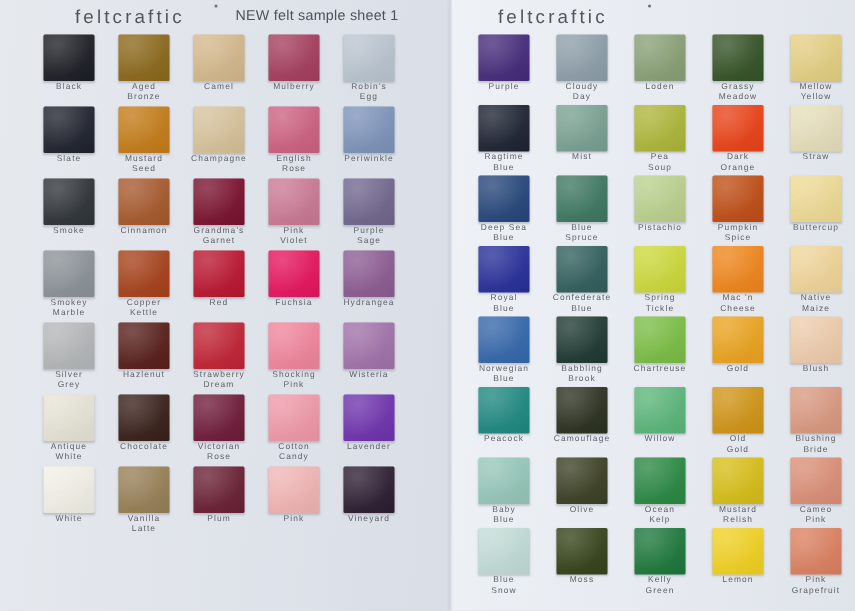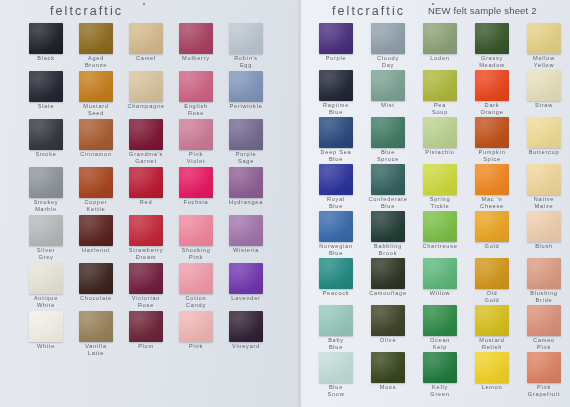--- a/index.html
+++ b/index.html
@@ -135,20 +135,21 @@
 </style>
 </head>
 <body style="background: rgb(223, 227, 234);">
 
 <div id="page">
 
   <div class="sheet" id="sheet-1">
     <div class="header">
       <div class="brand">feltcraftic</div>
       <div class="brand-dot"></div>
+      <div class="sheet-title">NEW felt sample sheet 1</div>
     </div>
     <div class="grid" id="grid-1">
         <div class="row">
           <div class="cell" style="left: 0px;">
             <div class="swatch" style="background: rgb(29, 31, 38);"></div>
             <div class="label">Black</div>
           </div>
           <div class="cell" style="left: 50px;">
             <div class="swatch" style="background: rgb(141, 106, 28);"></div>
             <div class="label">Aged
@@ -315,21 +316,20 @@
           </div>
         </div>
       </div>
   </div>
 
   <div class="sheet" id="sheet-2">
     <div class="sheet-edge"></div>
     <div class="header">
       <div class="brand">feltcraftic</div>
       <div class="brand-dot"></div>
-      <div class="sheet-title">NEW felt sample sheet 2</div>
     </div>
     <div class="grid" id="grid-2">
         <div class="row">
           <div class="cell" style="left: 0px;">
             <div class="swatch" style="background: rgb(71, 44, 124);"></div>
             <div class="label">Purple</div>
           </div>
           <div class="cell" style="left: 52px;">
             <div class="swatch" style="background: rgb(143, 160, 171);"></div>
             <div class="label">Cloudy

